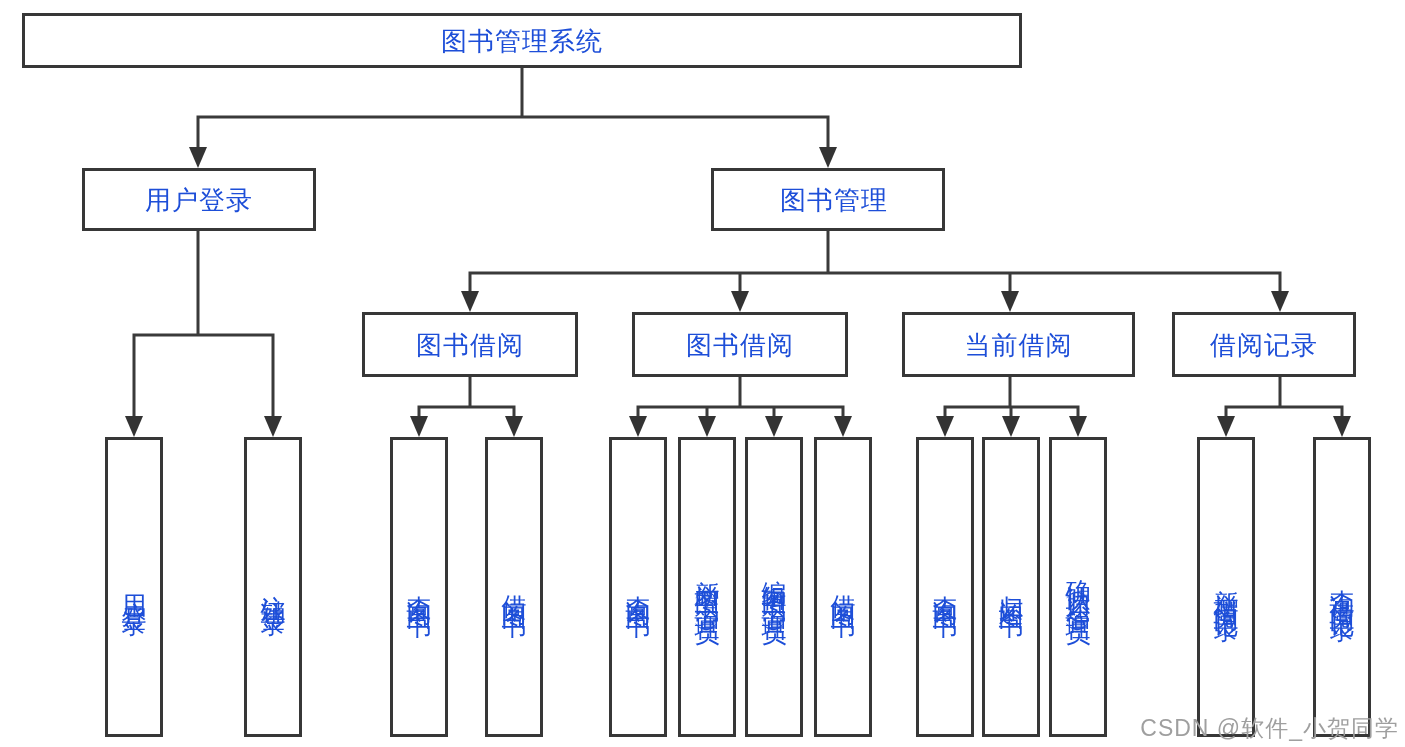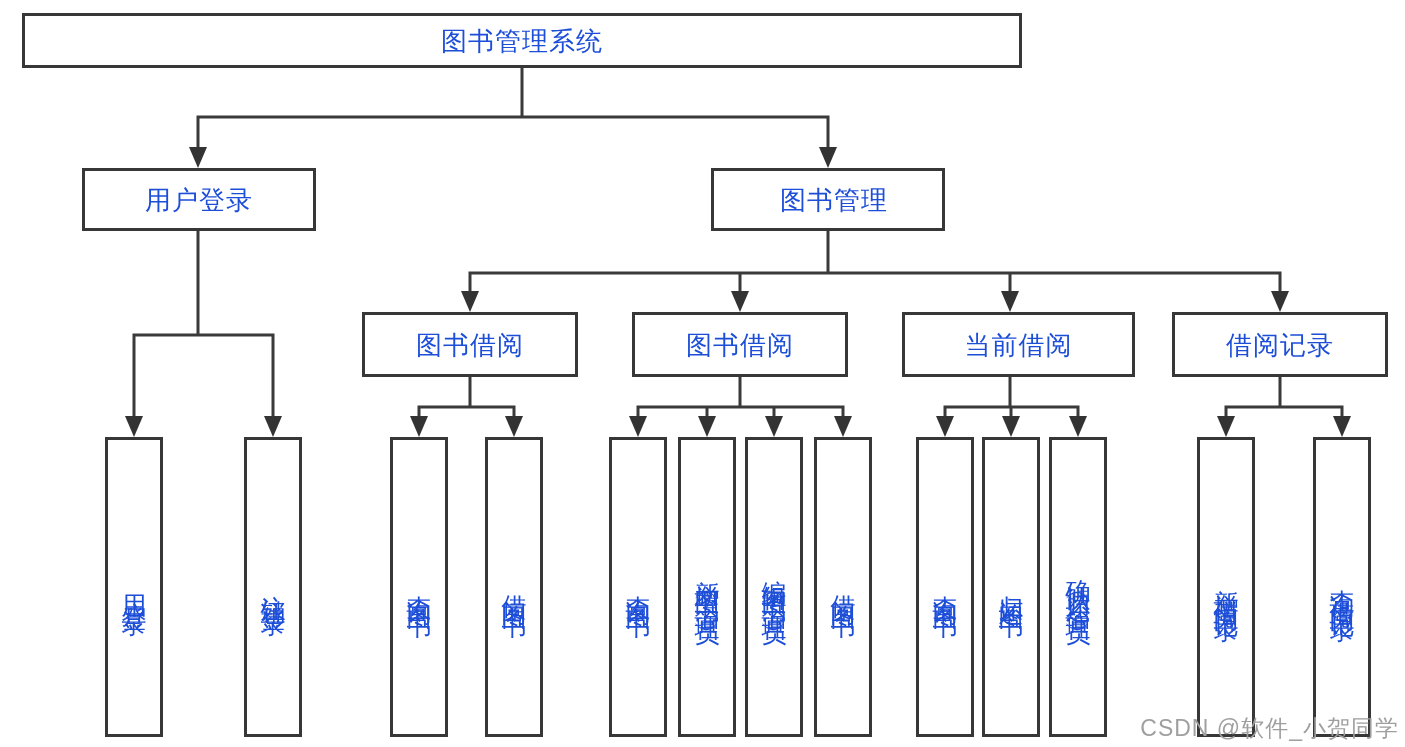--- a/index.html
+++ b/index.html
@@ -116,21 +116,21 @@
   </svg>
 
   <div class="node" style="left:22px; top:13px; width:1000px; height:55px;">图书管理系统</div>
 
   <div class="node" style="left:82px; top:168px; width:234px; height:63px;">用户登录</div>
   <div class="node" style="left:711px; top:168px; width:234px; height:63px;padding-left:12px;">图书管理</div>
 
   <div class="node" style="left:362px; top:312px; width:216px; height:65px;">图书借阅</div>
   <div class="node" style="left:632px; top:312px; width:216px; height:65px;">图书借阅</div>
   <div class="node" style="left:902px; top:312px; width:233px; height:65px;">当前借阅</div>
-  <div class="node" style="left:1172px; top:312px; width:216px; height:65px;">借阅记录</div>
+  <div class="node" style="left:1172px; top:312px; width:184px; height:65px;">借阅记录</div>
 
   <div class="node leaf" style="left:105px; top:437px; width:58px; height:300px;">用户登录</div>
   <div class="node leaf" style="left:244px; top:437px; width:58px; height:300px;">注销登录</div>
 
   <div class="node leaf" style="left:390px; top:437px; width:58px; height:300px;">查询图书</div>
   <div class="node leaf" style="left:485px; top:437px; width:58px; height:300px;">借阅图书</div>
 
   <div class="node leaf" style="left:609px; top:437px; width:58px; height:300px;">查询图书</div>
   <div class="node leaf" style="left:678px; top:437px; width:58px; height:300px;">新增图书（管理员）</div>
   <div class="node leaf" style="left:745px; top:437px; width:58px; height:300px;">编辑图书（管理员）</div>

